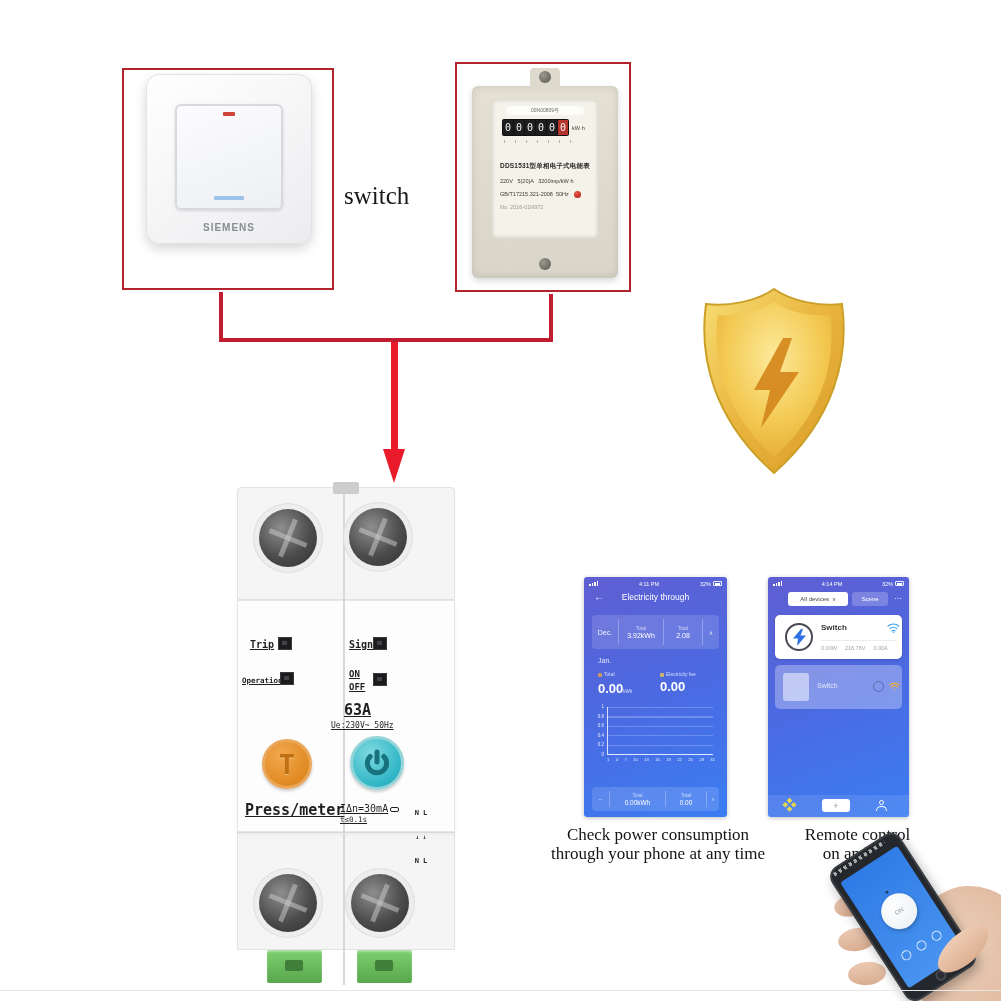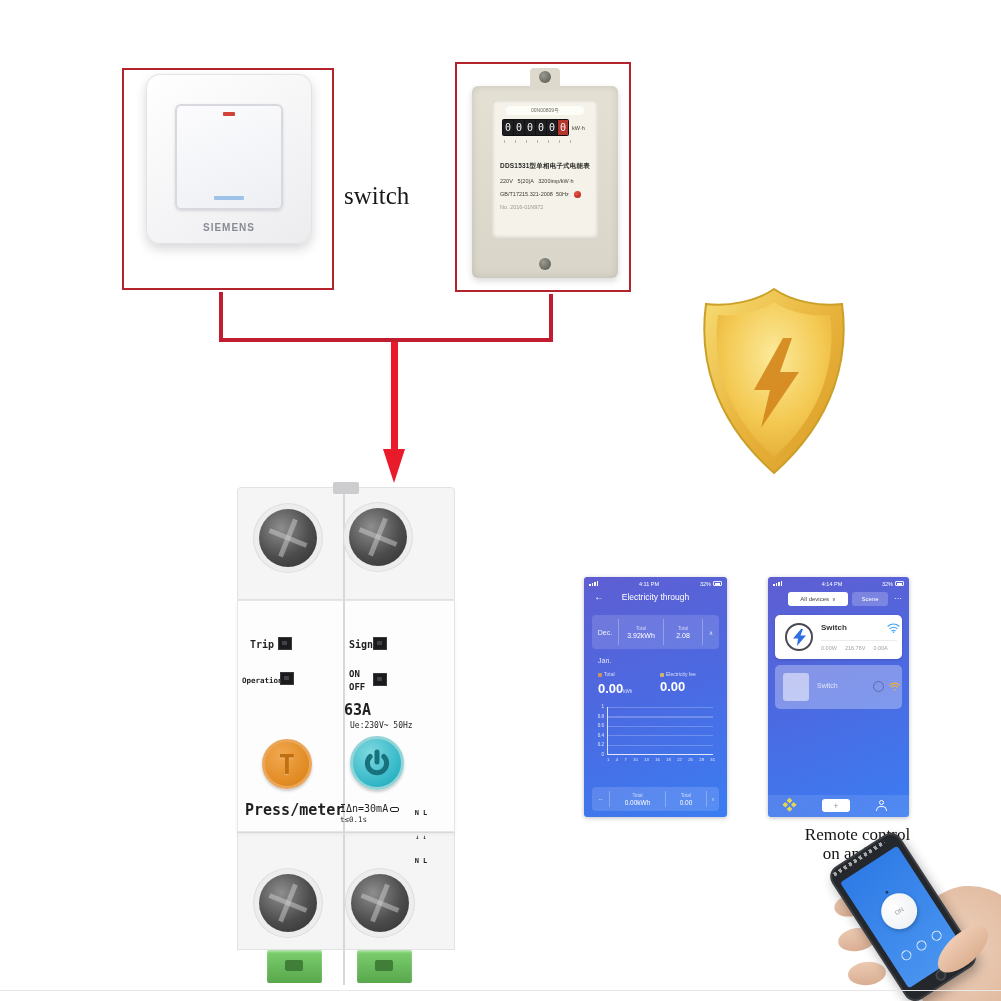--- a/index.html
+++ b/index.html
@@ -68,21 +68,21 @@
 .device-divider { position:absolute; left:106px; top:0; width:2px; height:498px; background:#d8d8da; }
 .device-clip { position:absolute; left:96px; top:-5px; width:26px; height:12px; background:#cdcdcf; border-radius:2px; }
 .screw { position:absolute; width:58px; height:58px; border-radius:50%;
   background:radial-gradient(circle at 38% 33%, #8e8e8e, #4c4c4c 55%, #2f2f2f);
   box-shadow:0 0 0 5px #ededee, 0 0 0 6px #dedede; }
 .screw::before, .screw::after { content:""; position:absolute; left:50%; top:50%; background:rgba(205,205,205,.5); }
 .screw::before { width:40px; height:5px; transform:translate(-50%,-50%) rotate(22deg); }
 .screw::after  { width:5px; height:40px; transform:translate(-50%,-50%) rotate(22deg); }
 .led-square { position:absolute; width:14px; height:13px; background:#1b1b1d; border:1px solid #3a3a3c; }
 .led-square::after { content:""; position:absolute; left:3px; top:3px; width:5px; height:4px; background:#434347; }
-.dev-label { position:absolute; font-family:"DejaVu Sans Mono",monospace; color:#1f1f22; font-weight:bold; }
+.dev-label { position:absolute; font-family:"DejaVu Sans Mono",monospace; color:#1f1f22; font-weight:bold;text-decoration:underline; }
 .btn-round { position:absolute; border-radius:50%; display:flex; align-items:center; justify-content:center; cursor:pointer; }
 .btn-orange { left:25px; top:252px; width:50px; height:50px;
   background:radial-gradient(circle at 36% 30%, #f2a84e, #e08a22 70%, #cf7c18);
   border:3px solid #eaa659; box-shadow:0 2px 3px rgba(0,0,0,.2); }
 .btn-orange .t-glyph { font-family:"DejaVu Sans Mono",monospace; font-size:27px; font-weight:bold; color:#c06f12;
   text-shadow:0 1px 1px rgba(255,255,255,.35); }
 .btn-teal { left:113px; top:249px; width:54px; height:54px;
   background:radial-gradient(circle at 36% 30%, #7fd9df, #30b6c6 70%, #249fb0);
   border:3px solid #93d4d9; box-shadow:0 2px 3px rgba(0,0,0,.2); }
 .terminal-green { position:absolute; top:463px; width:55px; height:33px; border-radius:2px;
@@ -242,21 +242,21 @@
     <div class="led-square" style="left:41px;top:150px"></div>
     <div class="dev-label" style="left:5px;top:189px;font-size:7.5px">Operation</div>
     <div class="led-square" style="left:43px;top:185px"></div>
 
     <div class="dev-label" style="left:112px;top:152px;font-size:10px">Signal</div>
     <div class="led-square" style="left:136px;top:150px"></div>
     <div class="dev-label" style="left:112px;top:182px;font-size:9px">ON</div>
     <div class="dev-label" style="left:112px;top:195px;font-size:9px">OFF</div>
     <div class="led-square" style="left:136px;top:186px"></div>
     <div class="dev-label" style="left:107px;top:214px;font-size:15px">63A</div>
-    <div class="dev-label" style="left:113px;top:234px;font-size:8px;font-weight:normal">Ue:230V~  50Hz</div>
+    <div class="dev-label" style="left:94px;top:234px;font-size:8px;font-weight:normal">Ue:230V~  50Hz</div>
 
     <div class="btn-round btn-orange">
       <span class="t-glyph">T</span>
     </div>
     <div class="btn-round btn-teal">
       <svg width="30" height="30" viewBox="0 0 30 30">
         <path d="M15 4 v10" stroke="#17727e" stroke-width="5" stroke-linecap="round"></path>
         <path d="M8.2 8.4 a9.6 9.6 0 1 0 13.6 0" fill="none" stroke="#17727e" stroke-width="5" stroke-linecap="round"></path>
       </svg>
     </div>
@@ -438,20 +438,24 @@
       <span class="abs" style="left:54px;top:4px;width:28px;height:13px;background:#fff;border-radius:3px;display:flex;align-items:center;justify-content:center;font-size:9px;color:#9a9aa0">
           <span>+</span>
         </span>
       <span class="person-icon" style="left:108px;top:5px">
           <span class="p-head"></span>
           <span class="p-body"></span>
         </span>
     </div>
   </div>
 
+  <div class="caption" style="left:548px;top:826px;width:220px">
+    <div>Check power consumption</div>
+    <div>through your phone at any time</div>
+  </div>
   <div class="caption" style="left:780px;top:826px;width:155px">
     <div>Remote control</div>
     <div>on and off</div>
   </div>
 
   <div class="hand-scene">
     <div class="finger" style="left:2px;top:58px;width:36px;height:22px;transform:rotate(-14deg)"></div>
     <div class="finger" style="left:6px;top:92px;width:38px;height:23px;transform:rotate(-10deg)"></div>
     <div class="finger" style="left:16px;top:126px;width:38px;height:23px;transform:rotate(-6deg)"></div>
     <div class="palm"></div>

